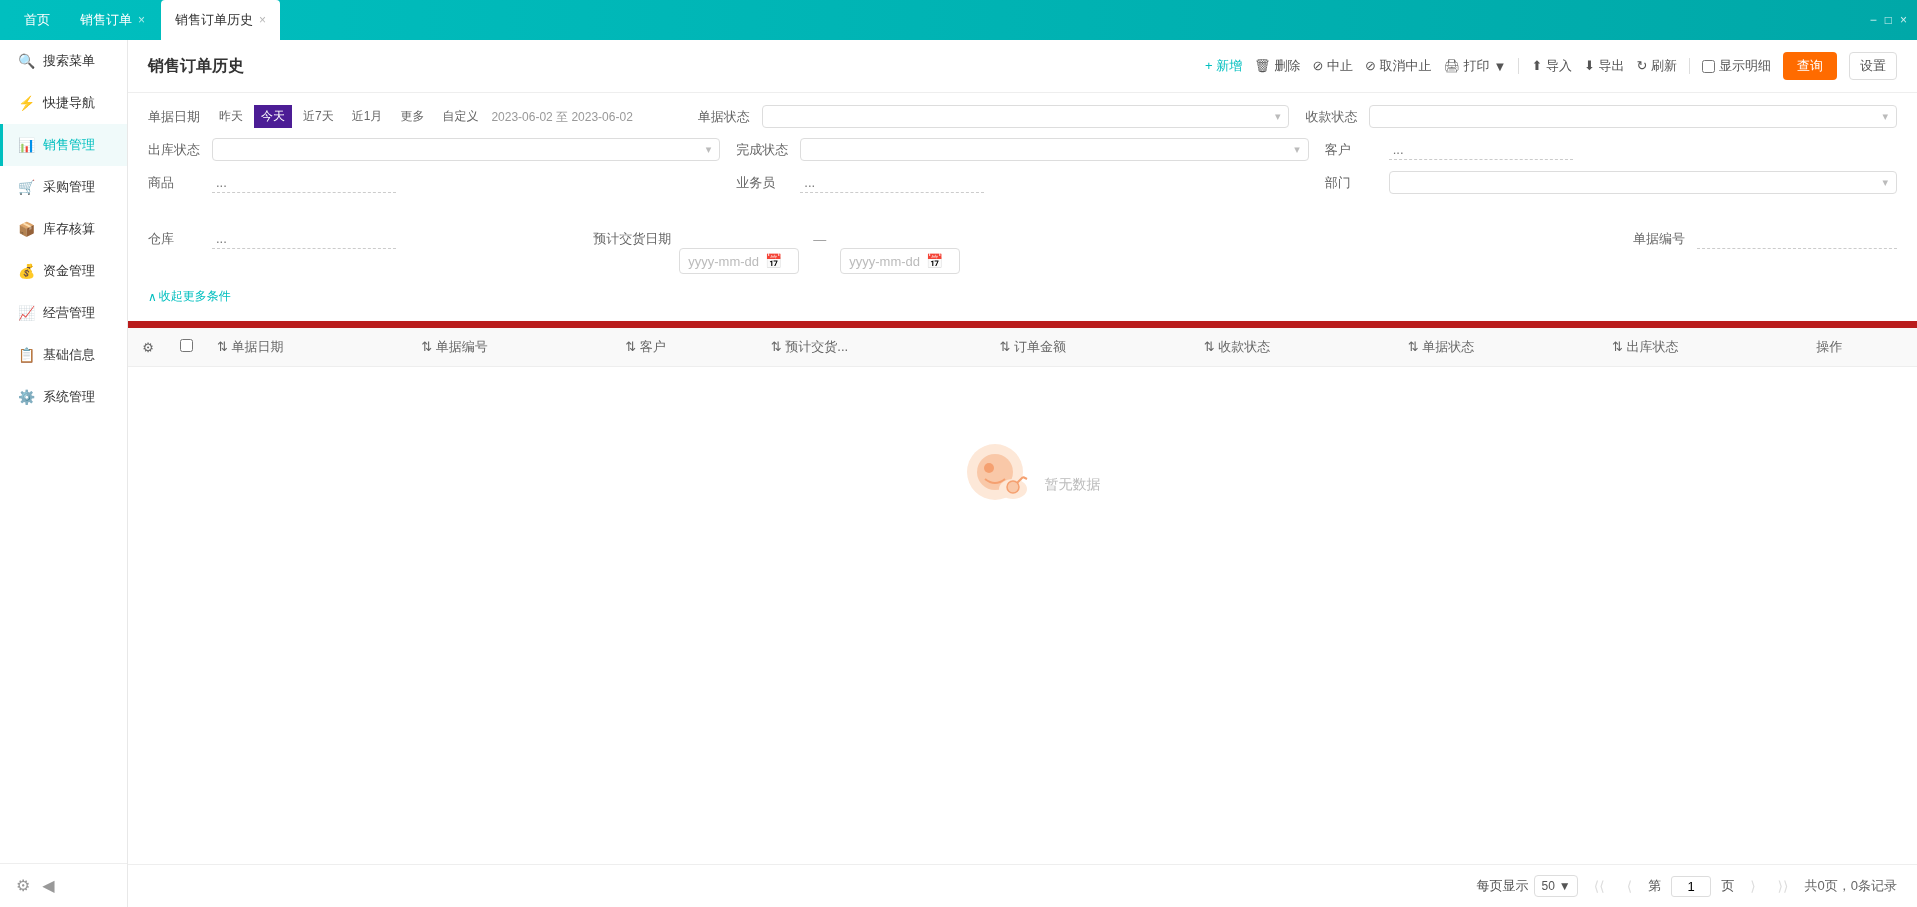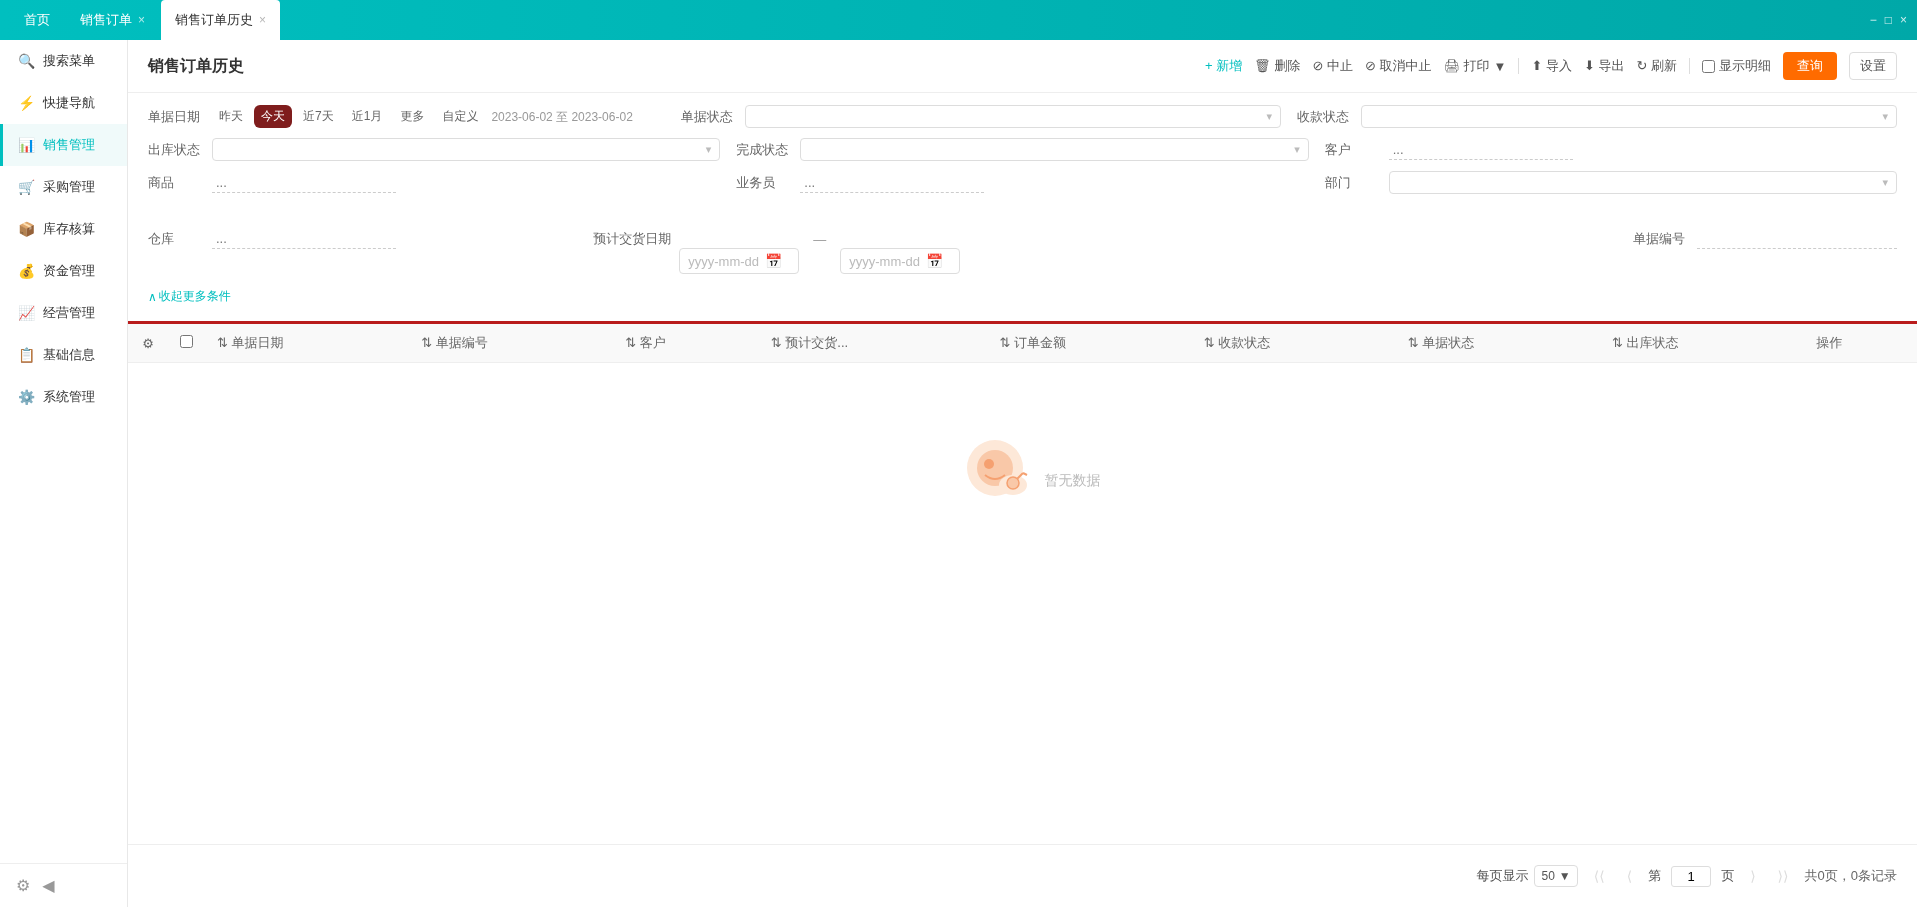--- a/index.html
+++ b/index.html
@@ -179,21 +179,21 @@
       gap: 4px;
       color: #555;
       font-size: 13px;
       cursor: pointer;
     }
 
     
     .filter-area {
       background: white;
       padding: 12px 20px;
-      border-bottom: 3px solid #b91c1c;
+      border-bottom: 7px solid #b91c1c;
     }
     .filter-row {
       display: flex;
       align-items: center;
       gap: 16px;
       margin-bottom: 10px;
     }
     .filter-item {
       display: flex;
       align-items: center;
@@ -219,23 +219,23 @@
     }
     .date-btn {
       padding: 2px 6px;
       border-radius: 3px;
       cursor: pointer;
       font-size: 12px;
       color: #666;
       border: 1px solid transparent;
     }
     .date-btn.active {
-      background: #7f1d1d;
+      background: #4c1d95;
       color: white;
-      border-radius: 6px;
+      border-radius: 0;
     }
     .date-range {
       font-size: 12px;
       color: #999;
       margin-top: 2px;
     }
     .filter-select {
       display: flex;
       align-items: center;
       border: 1px solid #ddd;
@@ -345,21 +345,21 @@
     .empty-text {
       color: #bbb;
       font-size: 14px;
     }
 
     
     .pagination-bar {
       display: flex;
       align-items: center;
       justify-content: flex-end;
-      padding: 20px 20px;
+      padding: 10px 20px;
       border-top: 1px solid #eee;
       gap: 10px;
       background: white;
       flex-shrink: 0;
     }
     .per-page {
       display: flex;
       align-items: center;
       gap: 6px;
       color: #555;
@@ -498,21 +498,21 @@
                   <span class="date-btn">昨天</span>
                   <span class="date-btn active">今天</span>
                   <span class="date-btn">近7天</span>
                   <span class="date-btn">近1月</span>
                   <span class="date-btn">更多</span>
                   <span class="date-btn">自定义</span>
                 </div>
               <div class="date-range">2023-06-02 至 2023-06-02</div>
             </div>
           </div>
-          <div class="filter-item" style="margin-left:32px; flex:1;">
+          <div class="filter-item" style="margin-left:49px; flex:1;">
             <span class="filter-label">单据状态</span>
             <div class="filter-select" style="flex:1;">
               <span></span>
               <span class="chevron">▾</span>
             </div>
           </div>
           <div class="filter-item" style="flex:1;">
             <span class="filter-label">收款状态</span>
             <div class="filter-select" style="flex:1;">
               <span></span>

